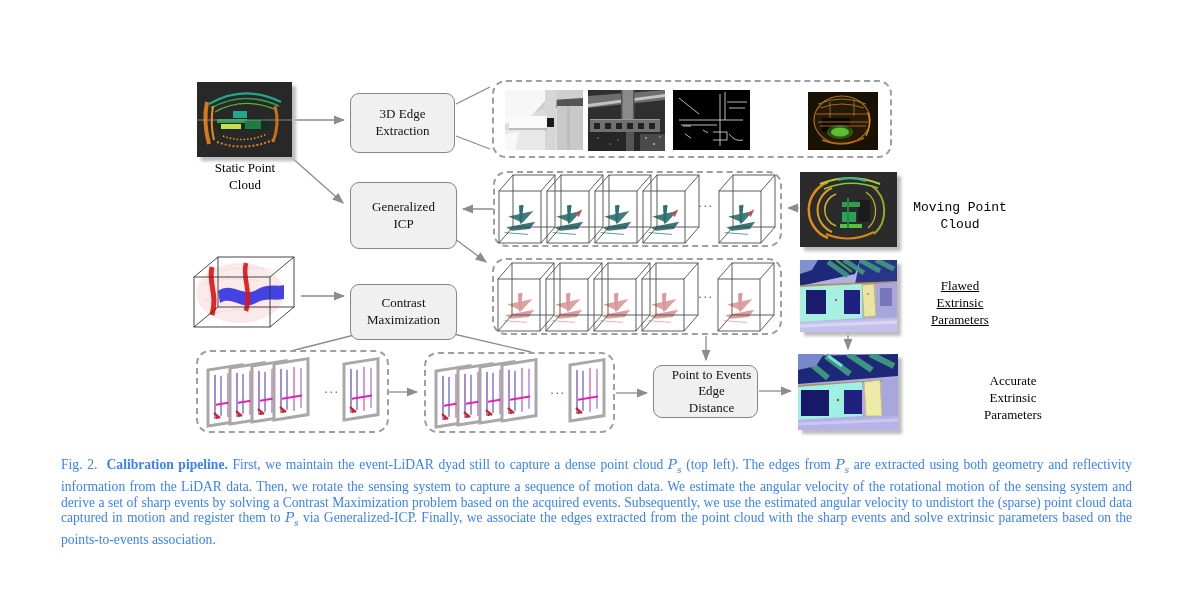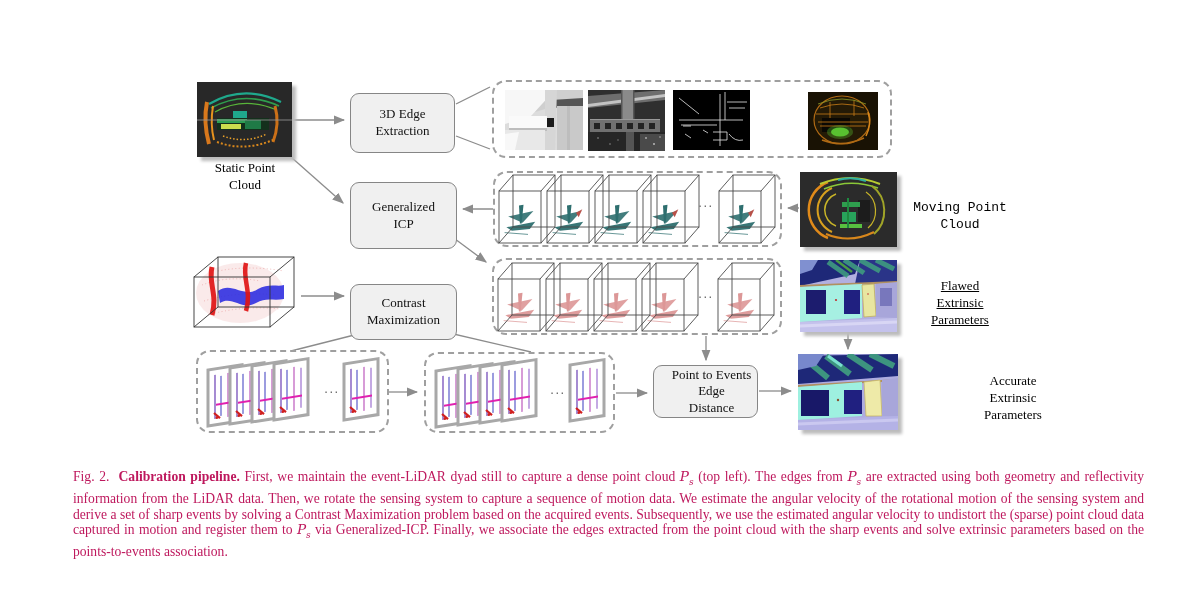--- a/index.html
+++ b/index.html
@@ -23,22 +23,22 @@
 
   
   .ilabel{position:absolute;text-align:center;font:13px/1.3 "Liberation Serif",serif;color:#000;white-space:pre-line;}
 
   .dots{position:absolute;color:#6f6f6f;font:13px "DejaVu Sans",sans-serif;letter-spacing:1px;}
 
   .teal{color:#2e6f6f;}
   .redish{color:#d98c8c;}
 
   
-  .caption{position:absolute;left:57px;top:453px;width:1071px;margin:16px;
-           font:13.6px/15.9px "Liberation Serif",serif;color:#be185d;text-align:justify;}
+  .caption{position:absolute;left:57px;top:453px;width:1071px;margin:4px;
+           font:13.6px/15.9px "Liberation Serif",serif;color:#3b82f6;text-align:justify;}
   .cap-title{font-weight:bold;}
   .mcal{font-style:italic;font-family:"DejaVu Serif",serif;}
   .mcal sub{font-size:9px;font-style:italic;}
 </style>
 </head>
 <body>
 
 <div class="page">
 <div class="figure">
 

